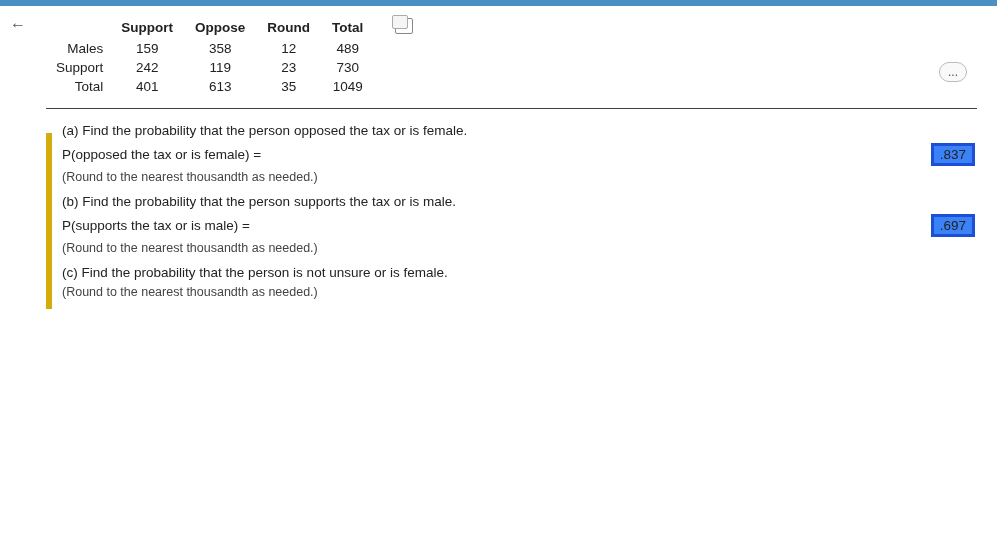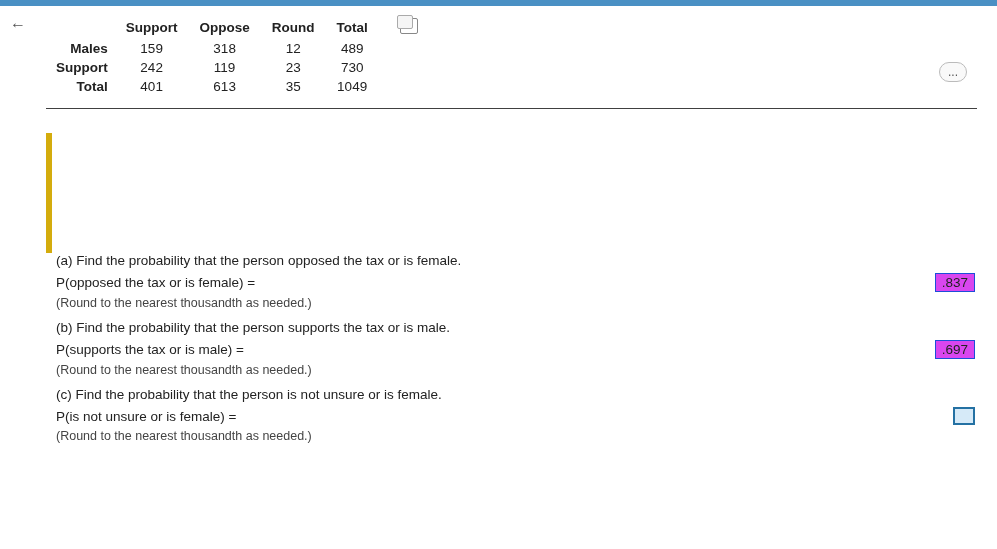--- a/index.html
+++ b/index.html
@@ -50,21 +50,21 @@
     }
     table th, table td {
       padding: 2px 22px 2px 0;
       text-align: center;
       vertical-align: middle;
     }
     table th {
       font-weight: bold;
     }
     table td.row-label {
-      font-weight: bold;
+      font-weight: normal;
       text-align: right;
       padding-right: 18px;
     }
     .more-btn {
       position: absolute;
       right: 0;
       bottom: 14px;
       border: 1px solid #bbb;
       border-radius: 10px;
       padding: 2px 8px;
@@ -84,22 +84,22 @@
     .answer-row {
       font-size: 13.5px;
       margin-bottom: 3px;
       display: flex;
       align-items: center;
       flex-wrap: wrap;
       justify-content: space-between;
     }
     .answer-box {
       display: inline-block;
-      background: #d946ef;
-      border: 1px solid #1d4ed8;
+      background: #3b82f6;
+      border: 3px solid #1d4ed8;
       padding: 1px 6px;
       min-width: 40px;
       font-size: 13.5px;
       color: #222;
       margin: 0 2px;
     }
     .answer-box-empty {
       display: inline-block;
       background: #d6eaf8;
       border: 2px solid #2471a3;
@@ -110,21 +110,21 @@
       margin: 0 2px;
       vertical-align: middle;
     }
     .note-text {
       font-size: 12.5px;
       color: #444;
       margin-top: 4px;
     }
     .content-wrapper {
       display: flex;
-      flex-direction: column;
+      flex-direction: row;
     }
     .left-col {
       width: 6px;
       background: #d4ac0d;
       min-height: 120px;
       margin-top: 10px;
     }
     .right-col {
       flex: 1;
       padding-left: 10px;
@@ -155,21 +155,21 @@
               <div style="width:18px;height:16px;border:1.5px solid #888;border-radius:2px;background:#fff;position:relative;display:inline-block;cursor:pointer;">
                 <div style="position:absolute;left:-4px;top:-4px;width:16px;height:14px;border:1.5px solid #aaa;border-radius:2px;background:#f5f5f5;"></div>
               </div>
             </th>
           </tr>
         </thead>
         <tbody>
           <tr>
             <td class="row-label">Males</td>
             <td>159</td>
-            <td>318</td>
+            <td>358</td>
             <td>12</td>
             <td>489</td>
             <td></td>
           </tr>
           <tr>
             <td class="row-label">Support</td>
             <td>242</td>
             <td>119</td>
             <td>23</td>
             <td>730</td>
@@ -208,23 +208,19 @@
           <p class="question-text">(b) Find the probability that the person supports the tax or is male.</p>
           <div class="answer-row">
             <span>P(supports the tax or is male) =</span>
             <span class="answer-box">.697</span>
           </div>
           <p class="note-text">(Round to the nearest thousandth as needed.)</p>
         </div>
 
         <div class="question-block">
           <p class="question-text">(c) Find the probability that the person is not unsure or is female.</p>
-          <div class="answer-row">
-            <span>P(is not unsure or is female) =</span>
-            <span class="answer-box-empty"></span>
-          </div>
           <p class="note-text">(Round to the nearest thousandth as needed.)</p>
         </div>
 
       </div>
     </div>
   </div>
 </div>
 
 </body></html>

